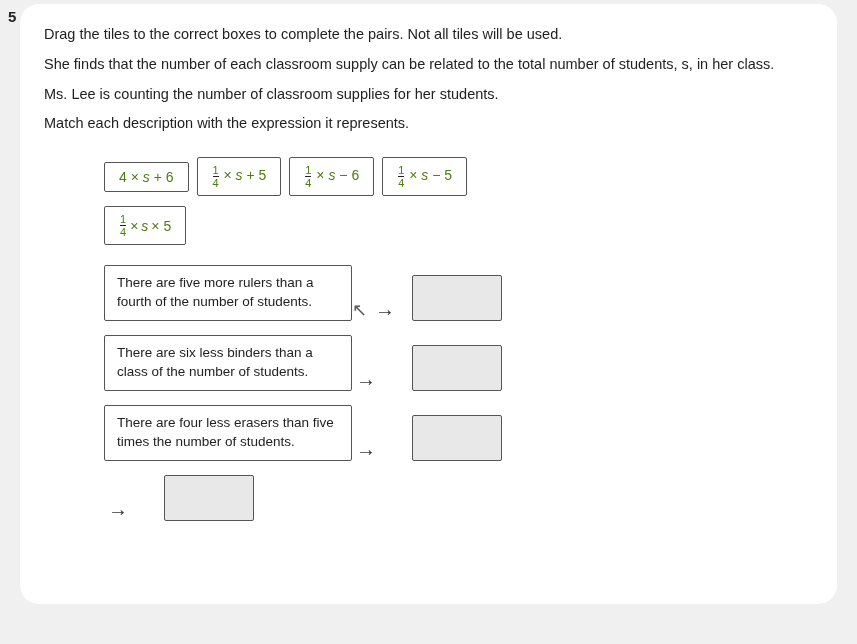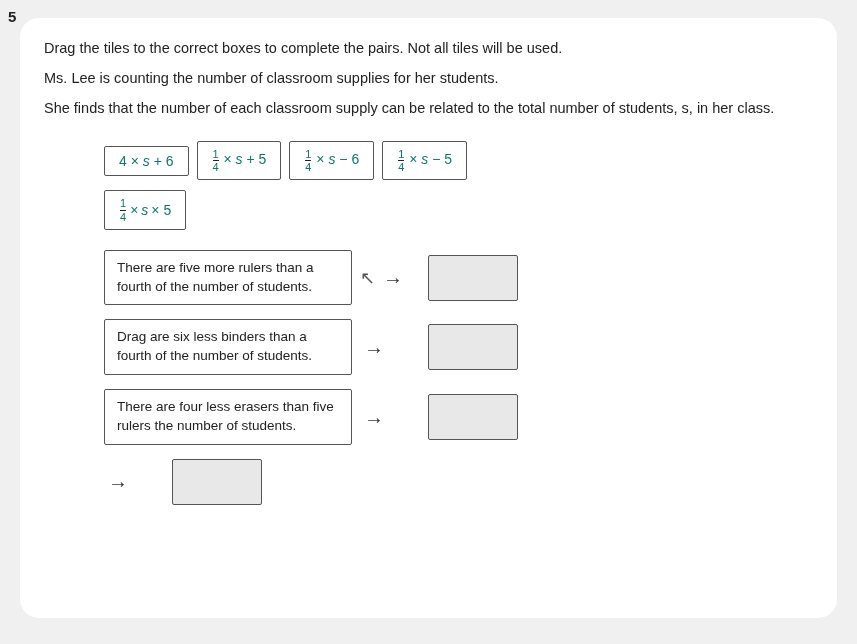--- a/index.html
+++ b/index.html
@@ -13,21 +13,21 @@
     .page-number {
       position: absolute;
       top: 8px;
       left: 8px;
       font-size: 15px;
       font-weight: bold;
       color: #222;
     }
     .main-content {
       background: #fff;
-      margin: 18px 20px;
+      margin: 4px 20px;
       padding: 20px 36px 30px 24px;
       min-height: 600px;
       border-radius: 19px;
     }
     .instructions {
       font-size: 14.5px;
       color: #222;
       margin-bottom: 8px;
       line-height: 1.5;
     }
@@ -36,35 +36,34 @@
       flex-wrap: wrap;
       gap: 8px;
       margin: 22px 0 10px 60px;
       align-items: center;
     }
     .tile {
       border: 1.5px solid #555;
       background: #fff;
       padding: 6px 14px;
       font-size: 14px;
-      color: #0f766e;
+      color: #4d7c0f;
       border-radius: 2px;
       white-space: nowrap;
     }
     .matching-area {
       display: flex;
       flex-direction: column;
       gap: 14px;
       margin-top: 20px;
       margin-left: 60px;
     }
     .match-row {
       display: flex;
-      align-items: center;
-      gap: 8px;
+      align-items: flex-end;
     }
     .desc-box {
       border: 1.5px solid #555;
       background: #fff;
       padding: 8px 12px;
       font-size: 13.5px;
       color: #222;
       width: 248px;
       min-height: 52px;
       line-height: 1.4;
@@ -107,22 +106,23 @@
       text-align: center;
     }
   </style>
 </head>
 <body>
 
 <div class="page-number">5</div>
 
 <div class="main-content">
   <p class="instructions">Drag the tiles to the correct boxes to complete the pairs. Not all tiles will be used.</p>
+  <p class="instructions">She finds that the number of each classroom supply can be related to the total number of students, s, in her class.</p>
   <p class="instructions">Ms. Lee is counting the number of classroom supplies for her students.</p>
-  <p class="instructions">She finds that the number of each classroom supply can be related to the total number of students, s, in her class.</p>
+  <p class="instructions">Match each description with the expression it represents.</p>
 
   <div class="tiles-row">
 
     <div class="tile">
       4 × <i>s</i> + 6
     </div>
 
     <div class="tile">
       <span class="frac-inline">
           <span class="num">1</span>
@@ -167,31 +167,31 @@
       </div>
       <div class="arrow-area">
         <span style="font-size:18px; color:#555;">↖</span>
         <span class="arrow">→</span>
       </div>
       <div class="answer-box"></div>
     </div>
 
     <div class="match-row">
       <div class="desc-box">
-        Drag are six less binders than a fourth of the number of students.
+        There are six less binders than a class of the number of students.
       </div>
       <div class="arrow-area">
         <span class="arrow">→</span>
       </div>
       <div class="answer-box"></div>
     </div>
 
     <div class="match-row">
       <div class="desc-box">
-        There are four less erasers than five rulers the number of students.
+        There are four less erasers than five times the number of students.
       </div>
       <div class="arrow-area">
         <span class="arrow">→</span>
       </div>
       <div class="answer-box"></div>
     </div>
 
     <div class="match-row">
       <div class="arrow-area">
         <span class="arrow">→</span>

